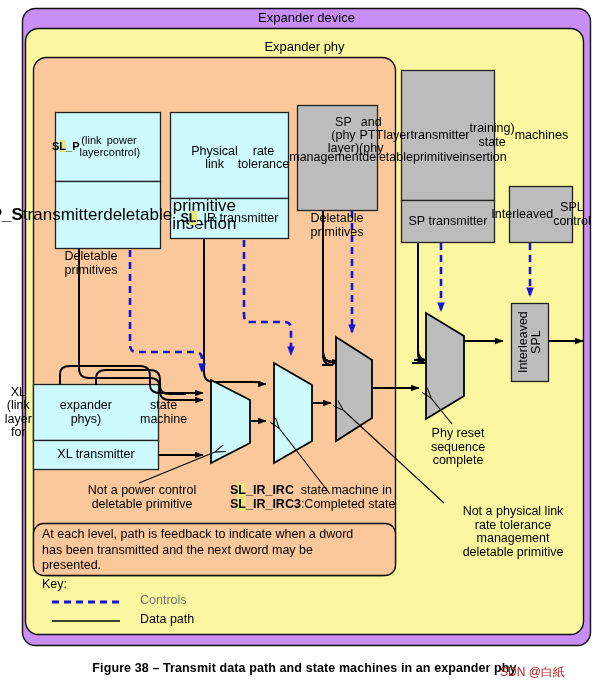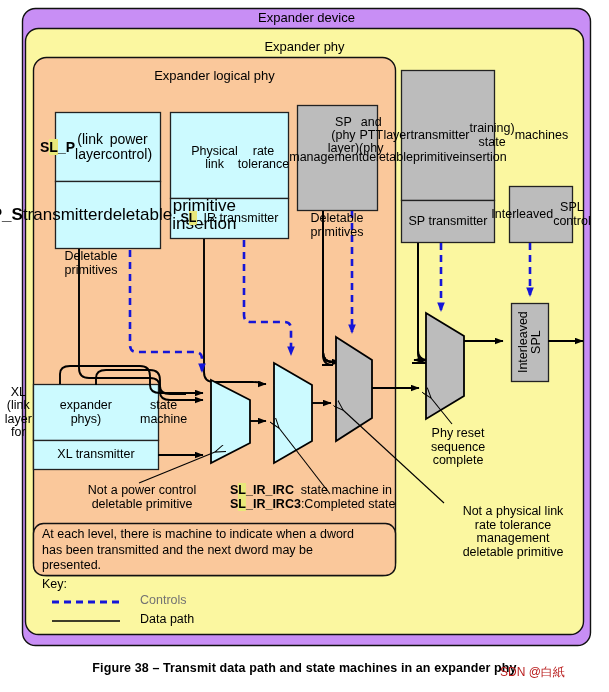--- a/index.html
+++ b/index.html
@@ -146,23 +146,22 @@
     </g>
 
     <g>
       <line x1="52" y1="602" x2="120" y2="602" stroke="#1515d8" stroke-width="3" stroke-dasharray="7,5"></line>
       <line x1="52" y1="621" x2="120" y2="621" stroke="#000" stroke-width="1.6"></line>
     </g>
   </svg>
 
   <div class="lbl" style="left:23px;top:11px;width:567px;font-size:13px;">Expander device</div>
   <div class="lbl" style="left:26px;top:40px;width:557px;font-size:13px;">Expander phy</div>
-  <div class="lbl" style="left:34px;top:69px;width:361px;font-size:13px;">Expander logical phy</div>
-
-  <div class="boxtext" style="left:56px;top:113px;width:80px;height:68px;font-size:14px;">
+
+  <div class="boxtext" style="left:56px;top:113px;width:80px;height:68px;font-size:11px;">
     <div>
       <span class="bold">S</span><span class="bold hl">L</span><span class="bold">_P</span>
     </div>
     <div>(link layer</div>
     <div>power control)</div>
   </div>
 
   <div class="boxtext" style="left:55px;top:182px;width:86px;height:66px;font-size:17px;">
     <div>
       <span class="bold">S</span><span class="bold hl">L</span><span class="bold">_P_S</span>
@@ -253,21 +252,21 @@
   </div>
 
   <div class="lbl" style="left:438px;top:505px;width:150px;font-size:12.5px;">
     <div>Not a physical link</div>
     <div>rate tolerance</div>
     <div>management</div>
     <div>deletable primitive</div>
   </div>
 
   <div class="lbl" style="left:42px;top:527px;width:348px;font-size:12.5px;text-align:left;line-height:1.25;">
-    <div>At each level, there is machine to indicate when a dword</div>
+    <div>At each level, path is feedback to indicate when a dword</div>
     <div>has been transmitted and the next dword may be</div>
     <div>presented.</div>
   </div>
 
   <div class="lbl" style="left:42px;top:578px;width:70px;font-size:12.5px;text-align:left;">Key:</div>
   <div class="lbl blue" style="left:140px;top:594px;width:120px;font-size:12.5px;text-align:left;">Controls</div>
   <div class="lbl" style="left:140px;top:613px;width:120px;font-size:12.5px;text-align:left;">Data path</div>
 
   <div class="caption" style="left:0px;top:661px;width:609px;text-align:center;font-size:12.5px;">Figure 38 – Transmit data path and state machines in an expander phy</div>
   <div class="wm" style="left:500px;top:664px;font-size:12px;">SDN @白紙</div>

